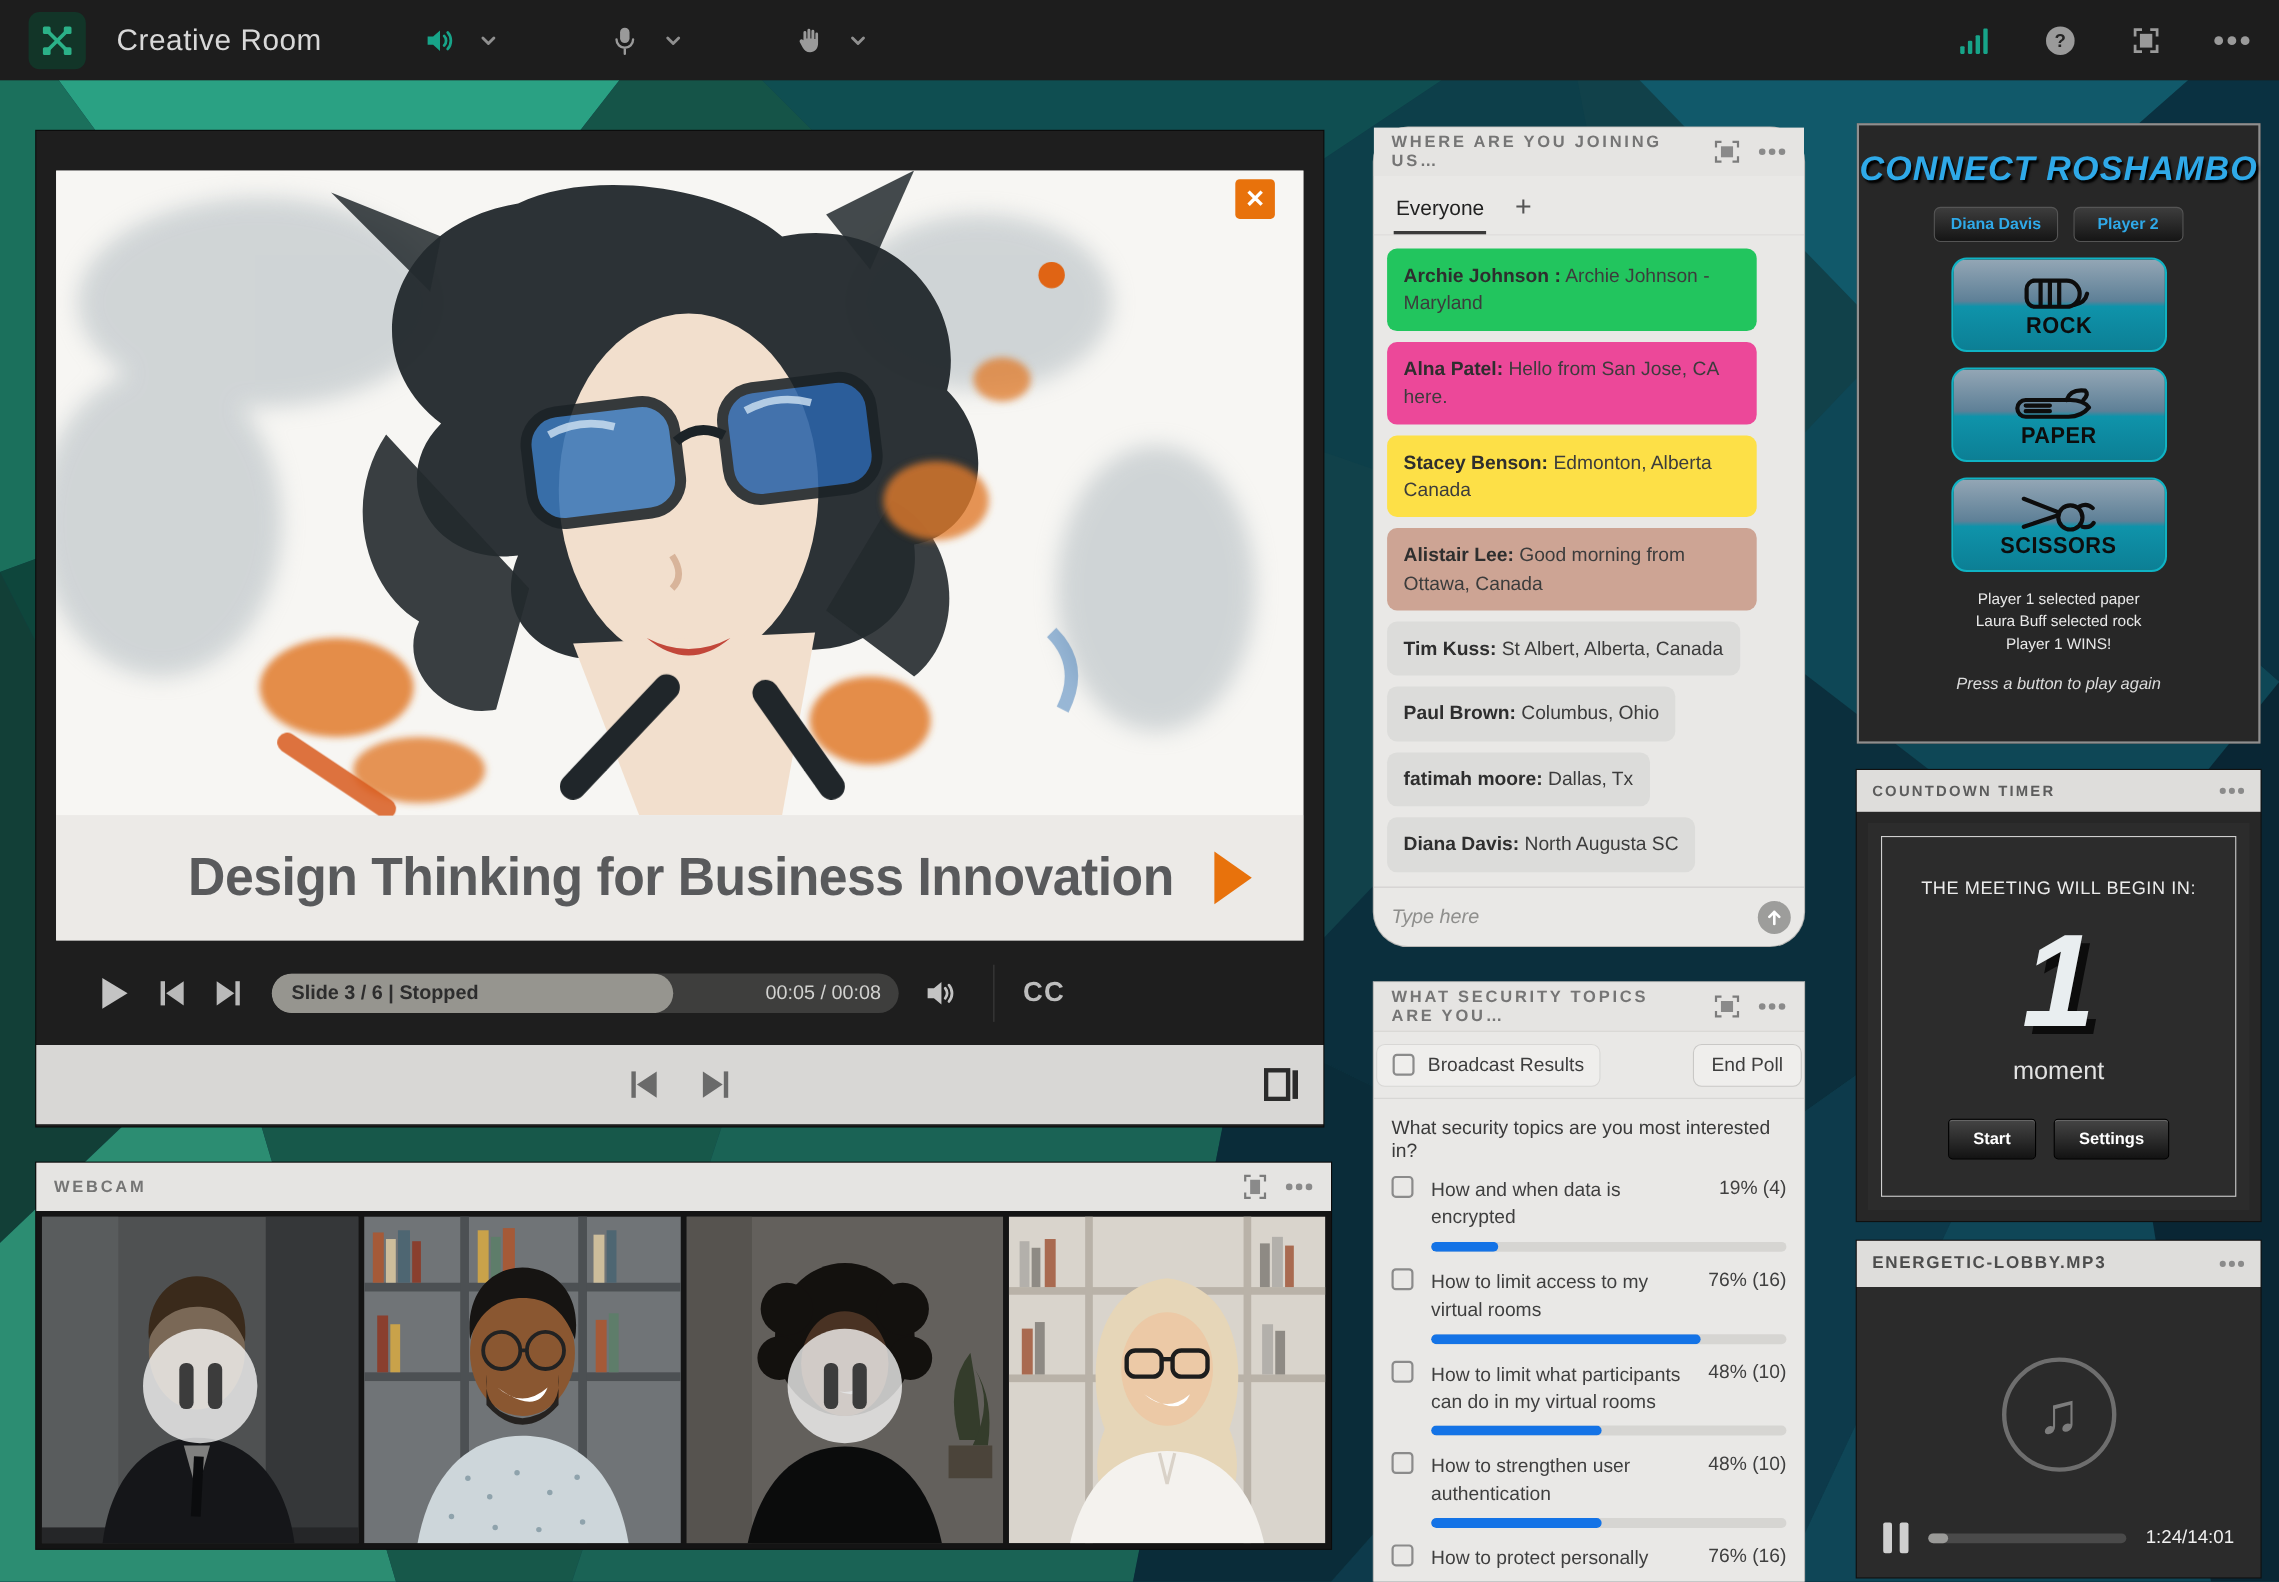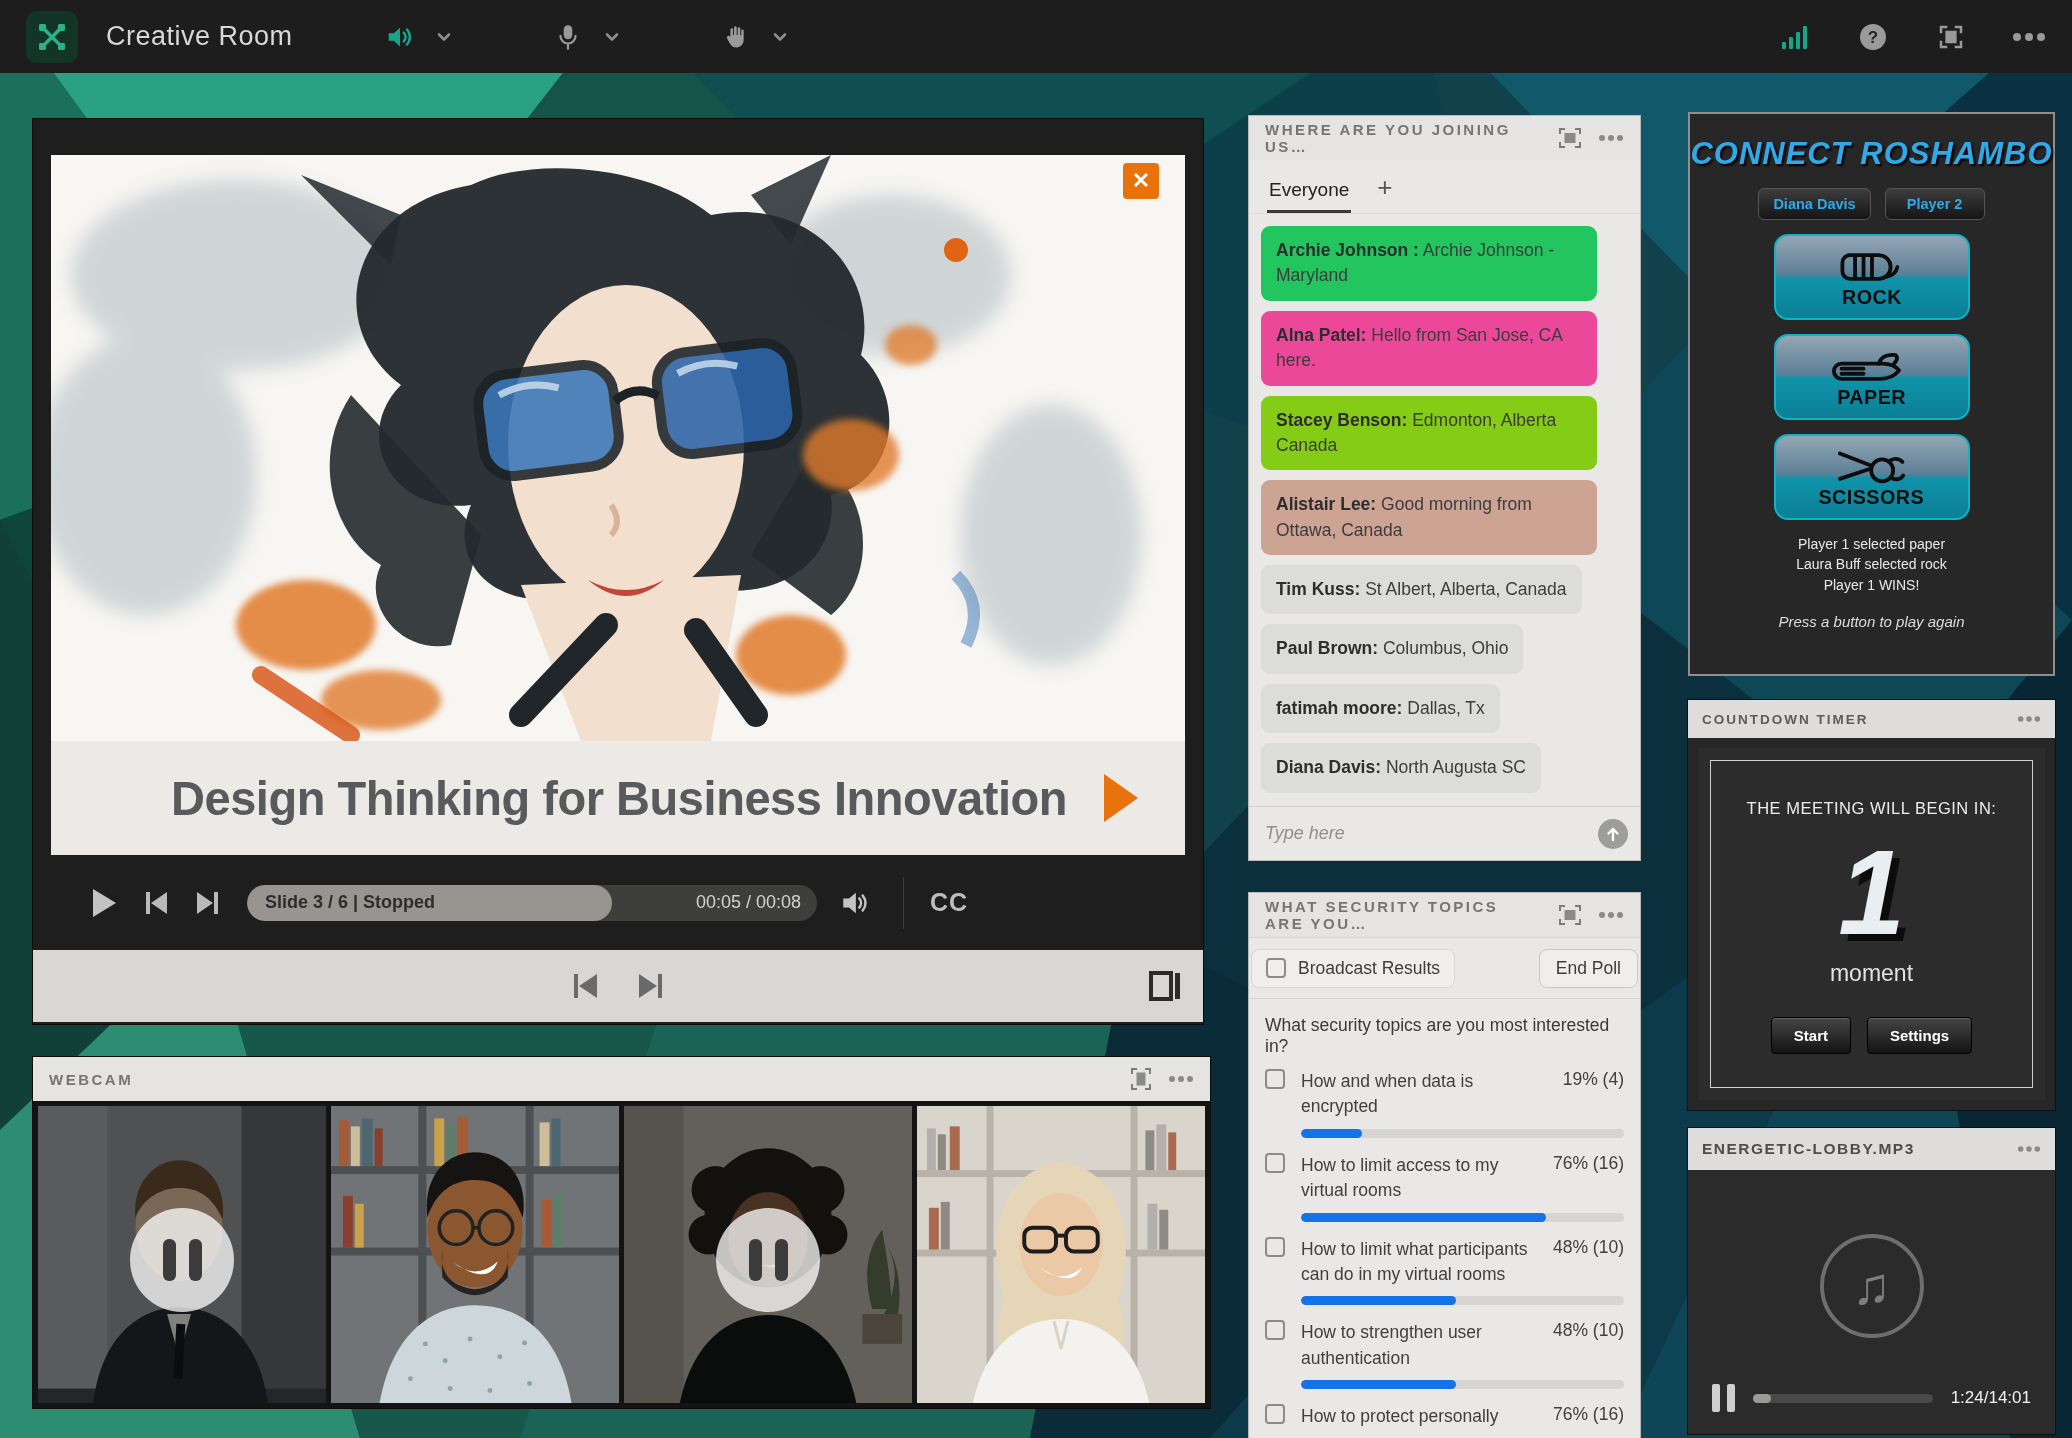--- a/index.html
+++ b/index.html
@@ -46,21 +46,21 @@
   
   #webcam-pod { position:absolute; left:33px; top:1057px; width:1177px; height:351px; background:#111; z-index:4; box-shadow:0 0 0 1px #0b0b0b; }
   #webcam-body { display:flex; gap:5px; padding:5px; height:307px; background:#141414; }
   .cam-tile { position:relative; flex:1; overflow:hidden; background:#222; }
   .cam-tile svg { width:100%; height:100%; display:block; }
   .cam-dim svg { filter:brightness(.55) saturate(.85); }
   .pause-badge { position:absolute; left:50%; top:52%; width:104px; height:104px; margin:-52px 0 0 -52px; border-radius:50%;
                  background:rgba(255,255,255,.75); display:flex; align-items:center; justify-content:center; gap:13px; }
   .pause-badge i { display:block; width:13px; height:42px; background:#3c3c3c; border-radius:6px; }
   
-  #chat-pod { position:absolute; left:1249px; top:116px; width:391px; height:744px; background:#e9e8e6; z-index:4; display:flex; flex-direction:column; box-shadow:0 0 0 1px #b9b8b6; }
+  #chat-pod { position:absolute; left:1249px; top:116px; width:391px; height:744px; background:#e9e8e6; z-index:4; display:flex; flex-direction:column; box-shadow:0 0 0 1px #b9b8b6;border-radius:31px; }
   #chat-tabs { height:54px; display:flex; align-items:flex-end; padding:0 20px; gap:28px; border-bottom:1px solid #dddcda; }
   #chat-tab-everyone { position:relative; font-size:19px; color:#222; padding-bottom:12px; cursor:pointer; }
   #chat-tab-everyone::after { content:""; position:absolute; left:-2px; right:-2px; bottom:0; height:3px; background:#3a3a3a; }
   #chat-tab-add { font-size:26px; color:#555; padding-bottom:10px; cursor:pointer; }
   #chat-msgs { flex:1; overflow:hidden; padding:12px 14px 0 12px; }
   .msg { border-radius:9px; padding:12px 15px; margin-bottom:10px; font-size:17.5px; color:#3c3c3c; line-height:1.45; max-width:92%; width:fit-content; }
   .msg b { color:#2e2e2e; }
   #chat-input-row { height:54px; border-top:1px solid #cfcecc; display:flex; align-items:center; padding:0 12px 0 16px; }
   #chat-input { flex:1; border:none; outline:none; background:transparent; font-size:18px; font-style:italic; color:#444; font-family:"Liberation Sans", sans-serif; }
   #chat-input::placeholder { color:#8f8f8d; font-style:italic; }
@@ -522,21 +522,21 @@
           </svg>
     </span>
   </div>
   <div id="chat-tabs">
     <span id="chat-tab-everyone">Everyone</span>
     <span id="chat-tab-add">+</span>
   </div>
   <div id="chat-msgs">
     <div class="msg" style="background: #22c55e;"><b>Archie Johnson :</b> <span>Archie Johnson - Maryland</span></div>
     <div class="msg" style="background: #ec4899;"><b>Alna Patel:</b> <span>Hello from San Jose, CA here.</span></div>
-    <div class="msg" style="background: #84cc16;"><b>Stacey Benson:</b> <span>Edmonton, Alberta Canada</span></div>
+    <div class="msg" style="background: #fde047;"><b>Stacey Benson:</b> <span>Edmonton, Alberta Canada</span></div>
     <div class="msg" style="background: rgb(205, 164, 148);"><b>Alistair Lee:</b> <span>Good morning from Ottawa, Canada</span></div>
     <div class="msg" style="background: rgb(220, 220, 218);"><b>Tim Kuss:</b> <span>St Albert, Alberta, Canada</span></div>
     <div class="msg" style="background: rgb(220, 220, 218);"><b>Paul Brown:</b> <span>Columbus, Ohio</span></div>
     <div class="msg" style="background: rgb(220, 220, 218);"><b>fatimah moore:</b> <span>Dallas, Tx</span></div>
     <div class="msg" style="background: rgb(220, 220, 218);"><b>Diana Davis:</b> <span>North Augusta SC</span></div>
   </div>
   <div id="chat-input-row">
     <input id="chat-input" type="text" placeholder="Type here" style="">
     <span id="chat-send">
       <svg width="16" height="16" viewBox="0 0 16 16">

